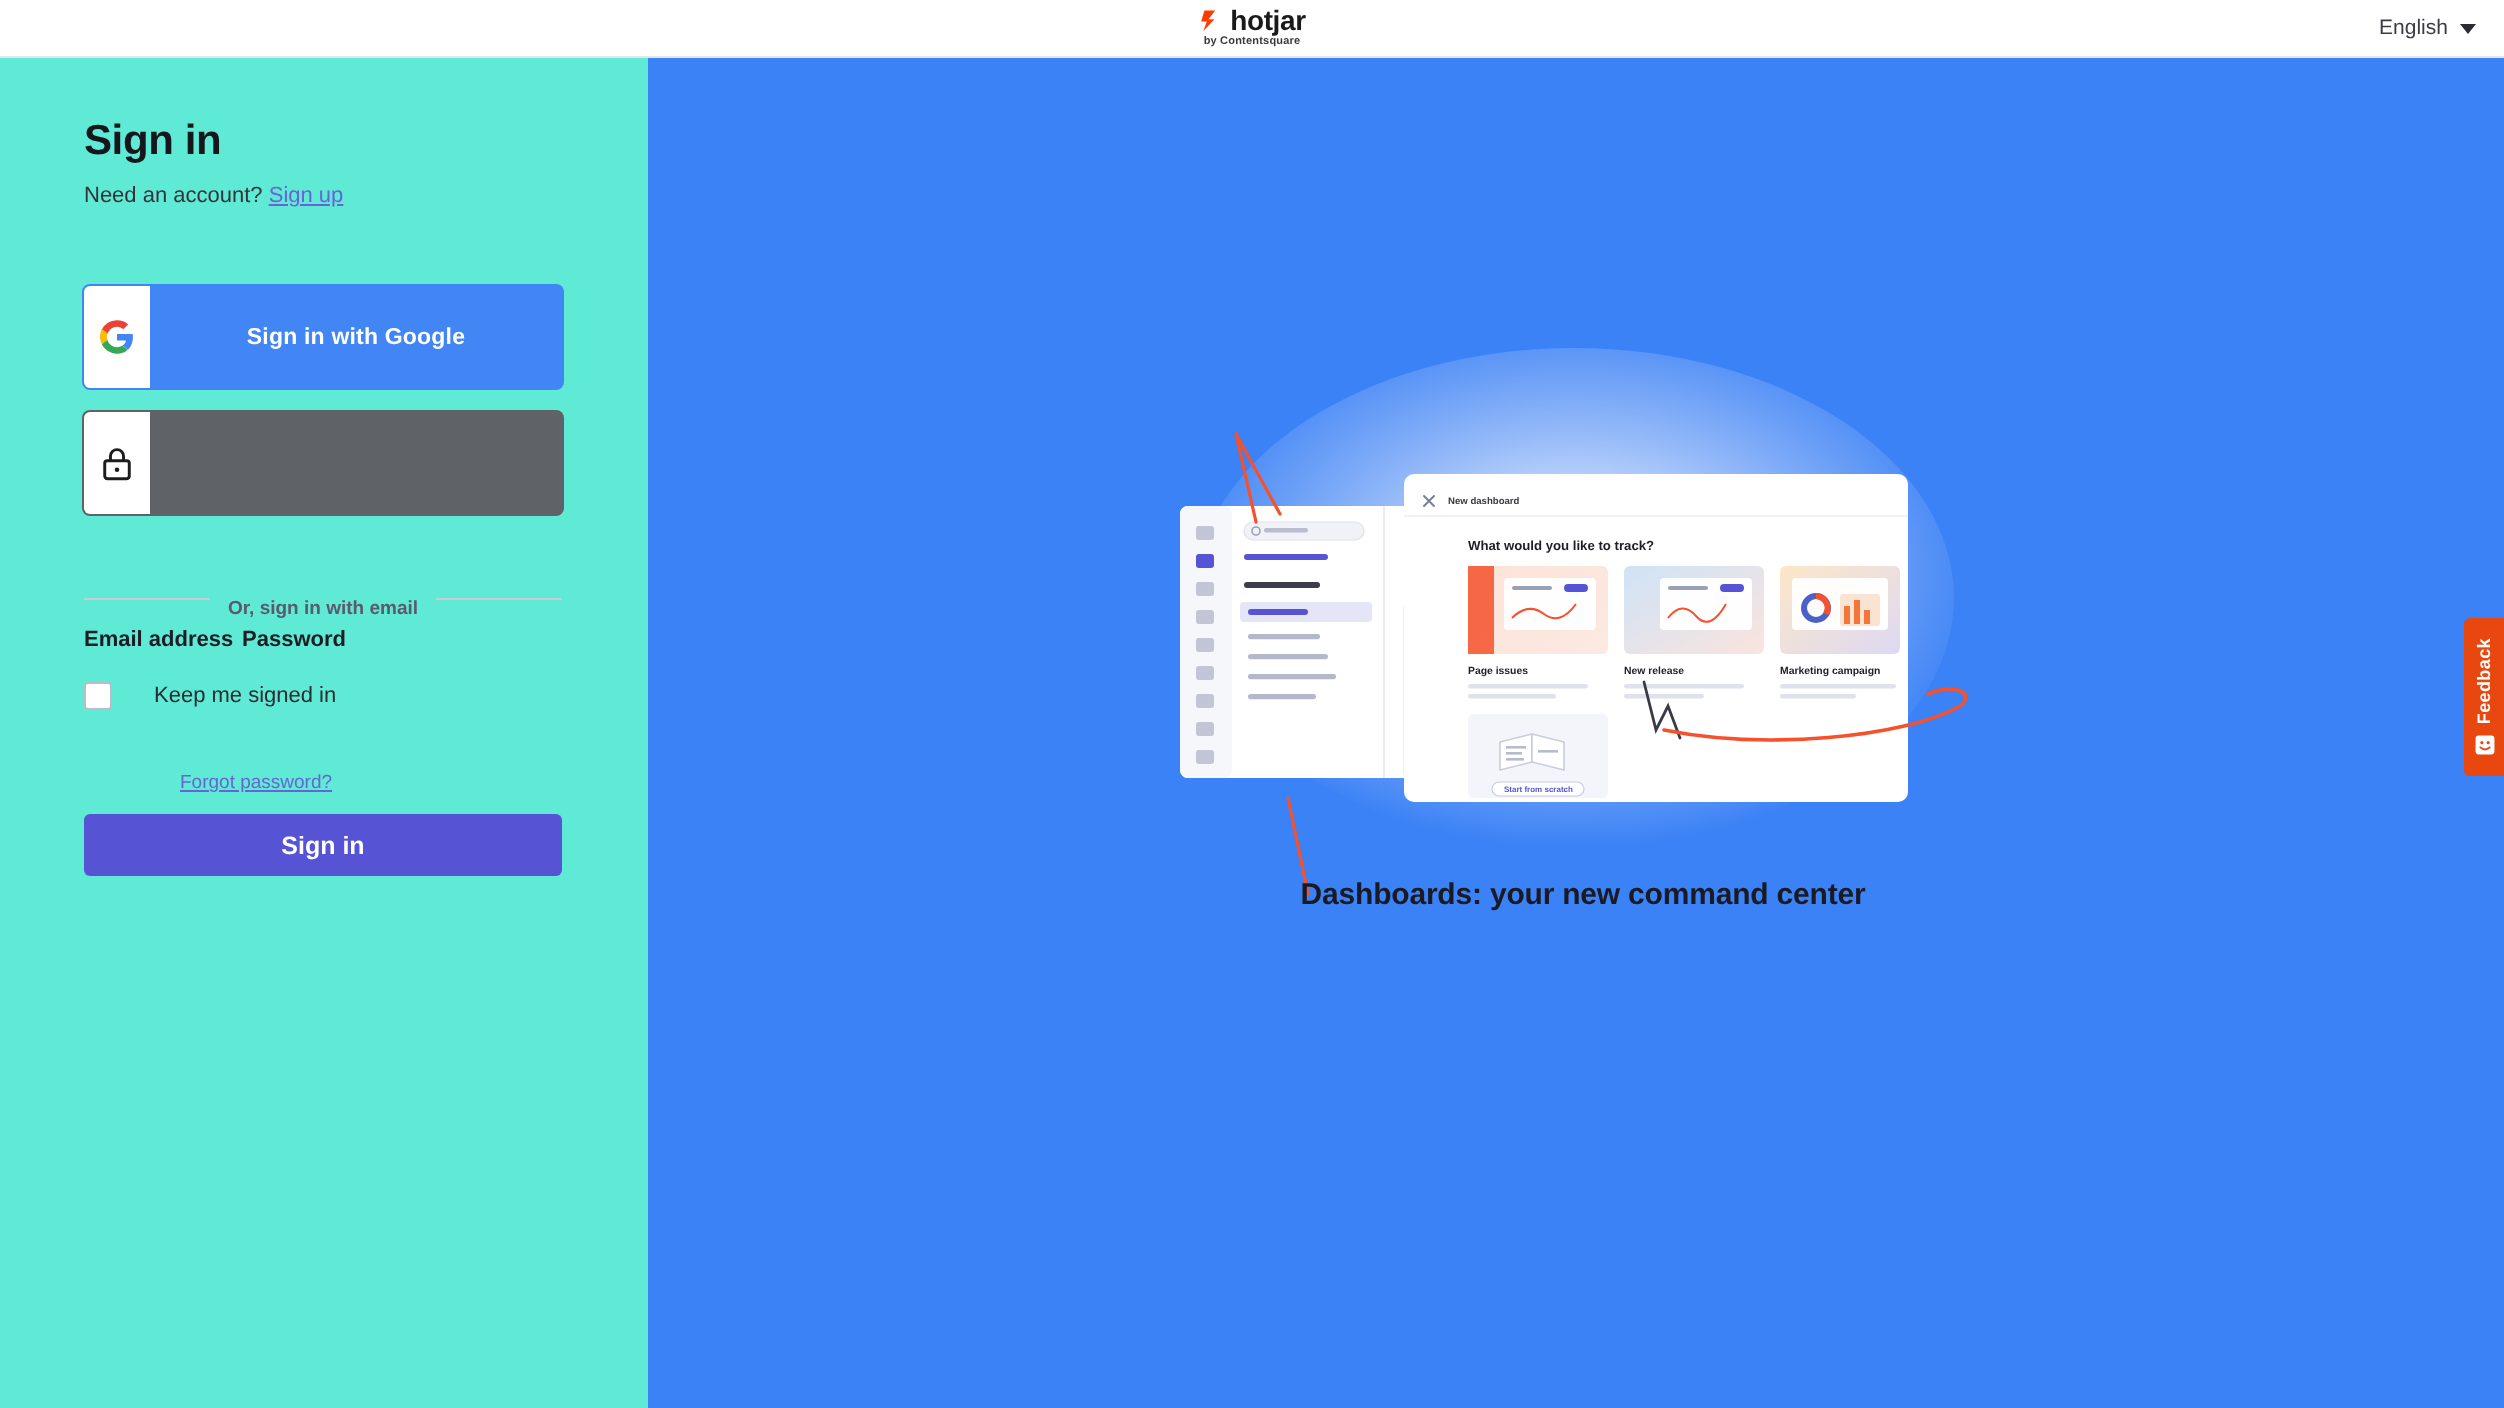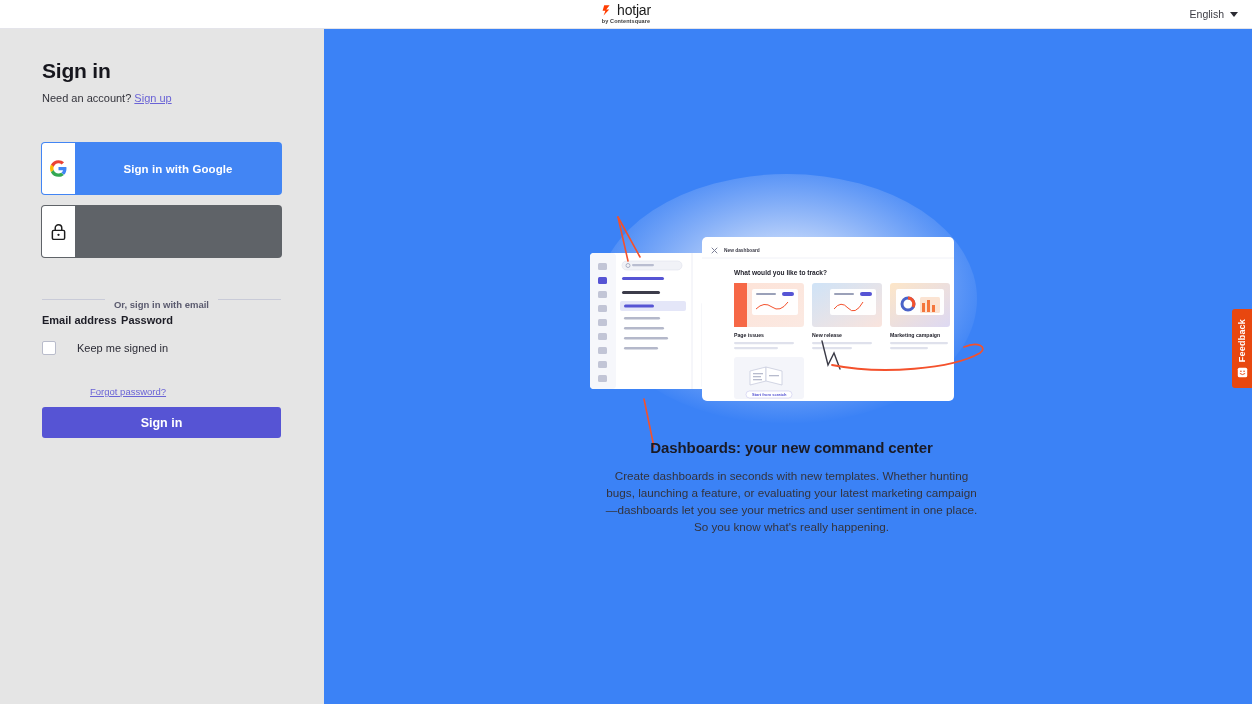--- a/index.html
+++ b/index.html
@@ -14,38 +14,38 @@
   .header {
     position: absolute; top: 0; left: 0;
     width: 1252px; height: 29px;
     background: #ffffff;
     border-bottom: 1px solid #e4e4ea;
     display: flex; align-items: center; justify-content: center;
   }
   .logo-wrap { display: flex; flex-direction: column; align-items: center; line-height: 1; }
   .logo-row { display: flex; align-items: center; gap: 3px; }
   .logo-mark { display: block; }
-  .logo-text { font-size: 14px; font-weight: normal; color: #1a1a1a; letter-spacing: -0.2px; }
+  .logo-text { font-size: 14px; font-weight: bold; color: #1a1a1a; letter-spacing: -0.2px; }
   .logo-sub { font-size: 5.5px; font-weight: bold; color: #3a3a3a; letter-spacing: .1px; margin-top: 2px; }
 
   .lang {
     position: absolute; right: 14px; top: 8px;
     display: flex; align-items: center; gap: 6px;
     font-size: 10.5px; color: #3c3c44; cursor: pointer;
   }
   .caret {
     width: 0; height: 0;
     border-left: 4px solid transparent; border-right: 4px solid transparent;
     border-top: 5px solid #2b2b33;
   }
 
   
   .left-pane {
     position: absolute; top: 29px; left: 0;
-    width: 324px; height: 675px; background: #e5e5e5;
+    width: 324px; height: 675px; background: #5eead4;
   }
   .right-pane {
     position: absolute; top: 29px; left: 324px;
     width: 928px; height: 696px; background: #3b82f6;
   }
 
   
   .form { position: absolute; left: 42px; top: 30px; width: 239px; }
   h1.title { font-size: 21px; font-weight: bold; color: #16161d; letter-spacing: -.2px; }
   .sub { margin-top: 9px; font-size: 11px; color: #33333b; }
@@ -339,21 +339,20 @@
       <path d="M36 48 L46 92" stroke="#f4512c" stroke-width="1.6"></path>
       <path d="M36 48 L58 88" stroke="#f4512c" stroke-width="1.6"></path>
       <path d="M62 230 L72 278" stroke="#f4512c" stroke-width="1.6"></path>
       <path d="M240 172 L246 196 L252 184 L258 200" stroke="#3a3a46" stroke-width="1.4"></path>
       <path d="M250 196 C 300 206, 370 200, 398 184 C 406 178, 396 172, 382 178" stroke="#f4512c" stroke-width="1.8"></path>
     </g>
   </svg>
 
   <div class="promo">
     <div class="promo-title">Dashboards: your new command center</div>
-    <div class="promo-body">Create dashboards in seconds with new templates. Whether hunting bugs, launching a feature, or evaluating your latest marketing campaign—dashboards let you see your metrics and user sentiment in one place. So you know what's really happening.</div>
   </div>
 </div>
 
 <div class="feedback">
   <span class="feedback-text">Feedback</span>
   <svg width="11" height="11" viewBox="0 0 14 14">
     <rect x="1" y="1" width="12" height="12" rx="2" fill="#ffffff"></rect>
     <circle cx="5" cy="5.5" r="1" fill="#e8470f"></circle>
     <circle cx="9" cy="5.5" r="1" fill="#e8470f"></circle>
     <path d="M4 8.5 q3 2.6 6 0" stroke="#e8470f" stroke-width="1.2" fill="none" stroke-linecap="round"></path>

